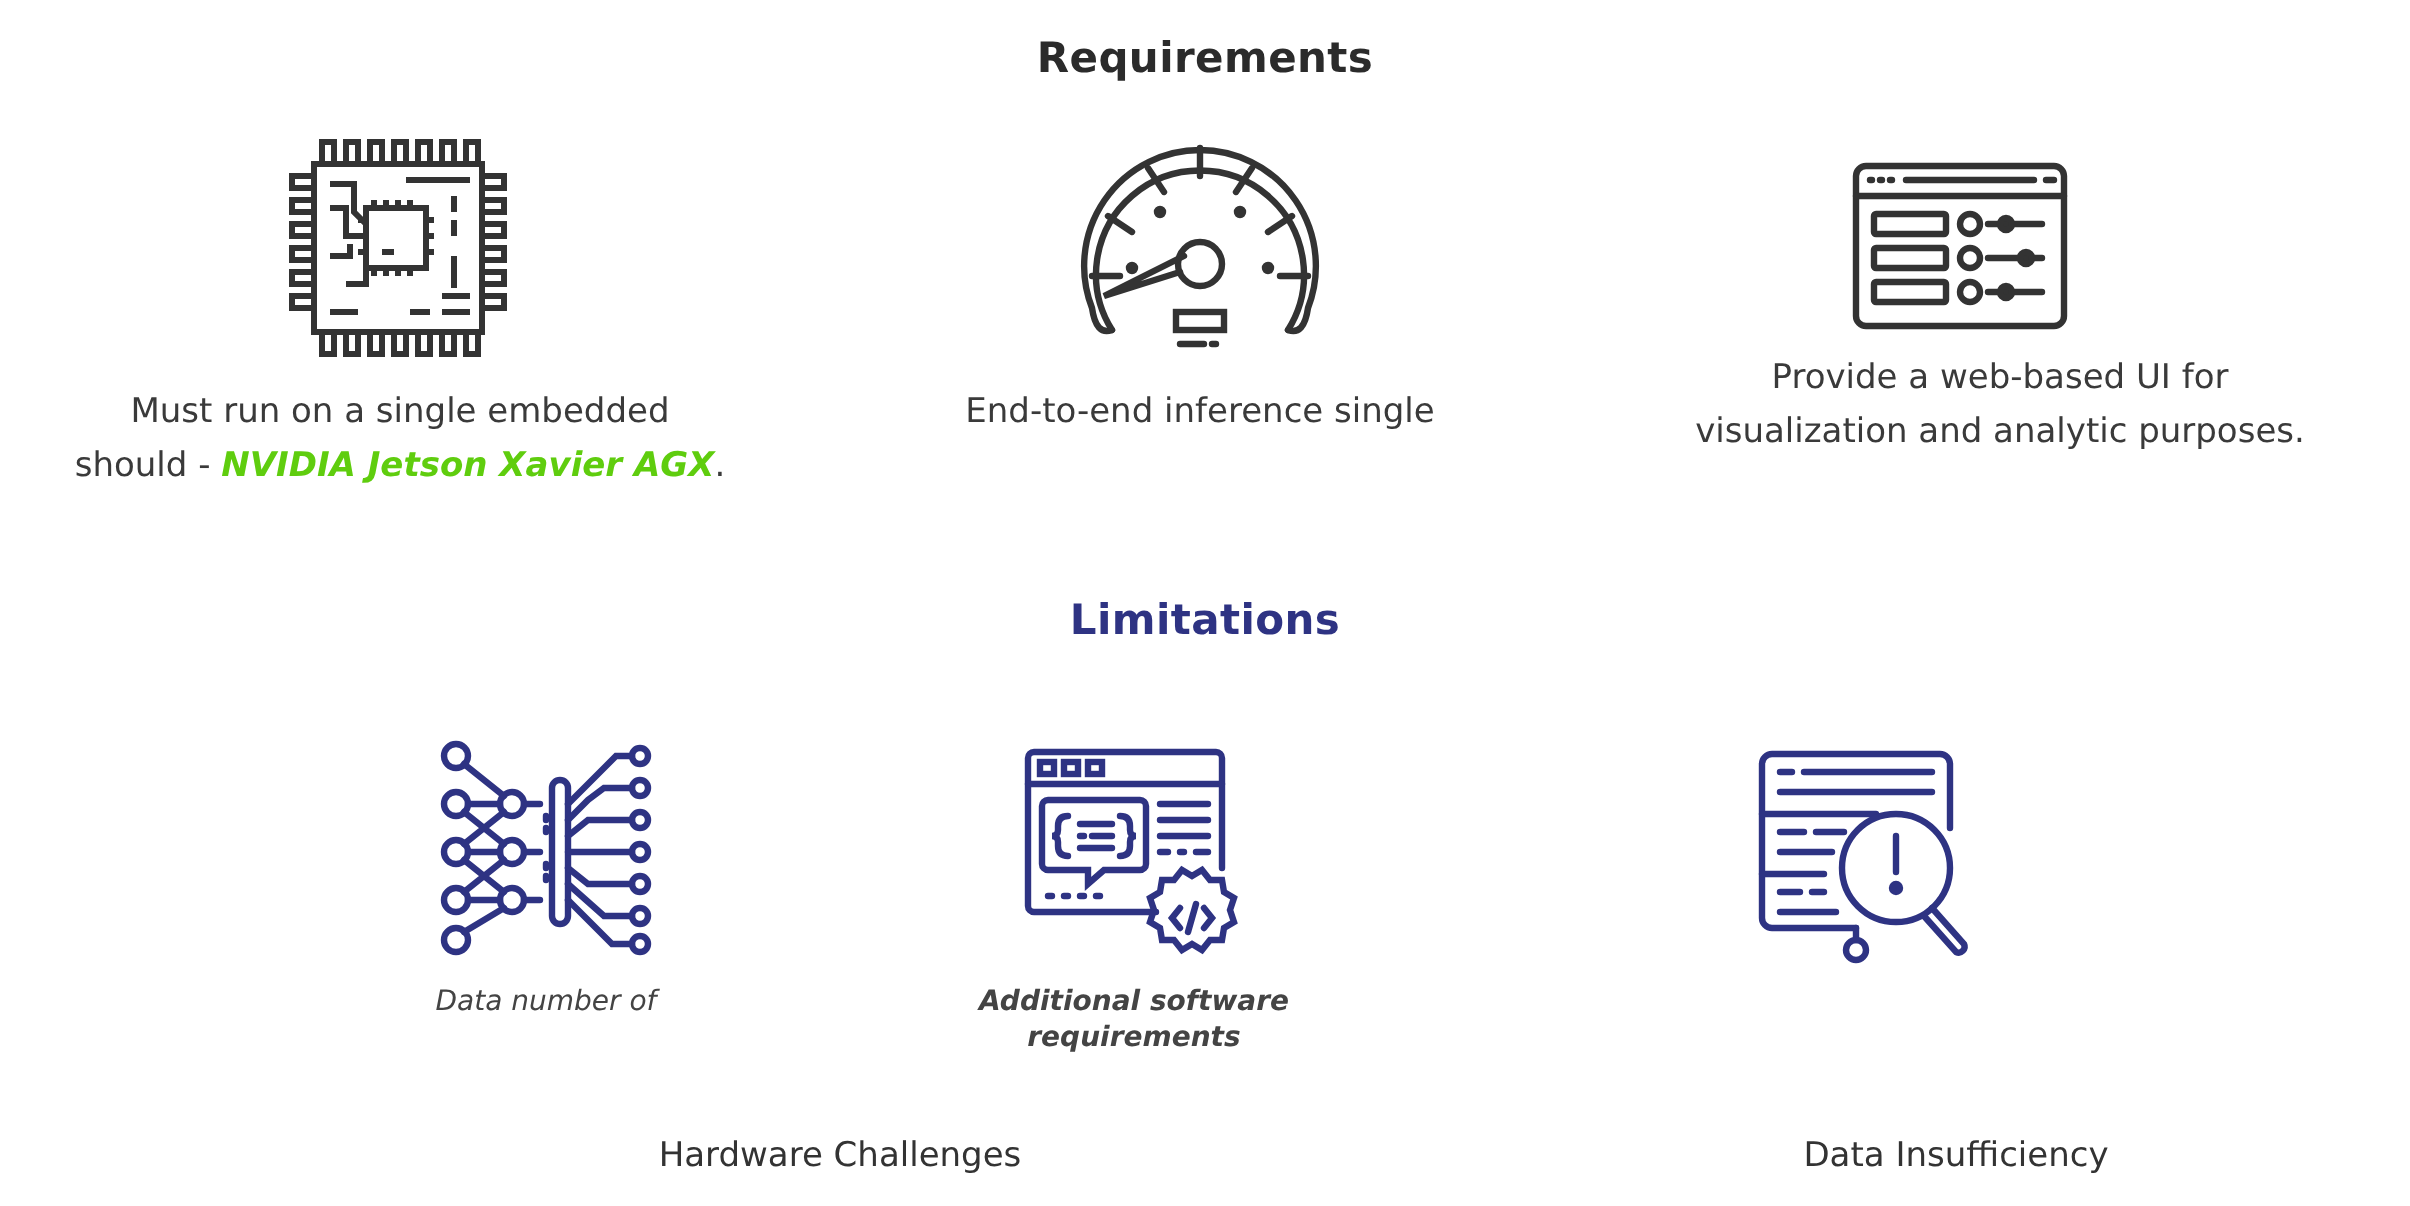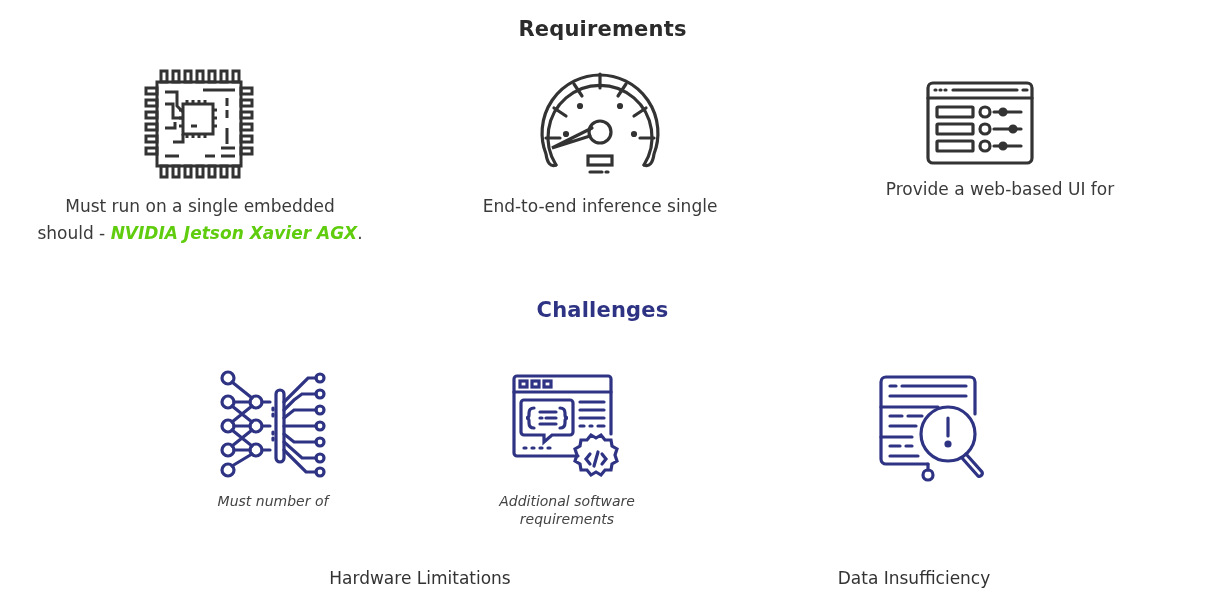--- a/index.html
+++ b/index.html
@@ -101,23 +101,24 @@
   <circle cx="60" cy="32" r="5"></circle>
     <circle cx="60" cy="49" r="5"></circle>
     <circle cx="60" cy="66" r="5"></circle>
   <path d="M69 32 H96 M69 49 H96 M69 66 H96"></path>
   <circle cx="78" cy="32" r="3" fill="#333"></circle>
     <circle cx="88" cy="49" r="3" fill="#333"></circle>
     <circle cx="78" cy="66" r="3" fill="#333"></circle>
 </svg>
 <div class="req-text" style="left:800px; top:176px; width:400px;">
   <div>Provide a web-based UI for</div>
+  <div>visualization and analytic purposes.</div>
 </div>
 
-<div id="ch-title" class="section-title">Challenges</div>
+<div id="ch-title" class="section-title">Limitations</div>
 
 <svg style="left:218px; top:370px;" width="110" height="110" viewBox="0 0 110 110" fill="none" stroke="#2e3383" stroke-width="3.2" stroke-linecap="round">
   <circle cx="10" cy="8" r="6"></circle>
   <circle cx="10" cy="32" r="6"></circle>
     <circle cx="10" cy="56" r="6"></circle>
     <circle cx="10" cy="80" r="6"></circle>
     <circle cx="10" cy="100" r="6"></circle>
   <circle cx="38" cy="32" r="6"></circle>
     <circle cx="38" cy="56" r="6"></circle>
     <circle cx="38" cy="80" r="6"></circle>
@@ -129,49 +130,49 @@
   <circle cx="102" cy="8" r="4"></circle>
     <circle cx="102" cy="24" r="4"></circle>
     <circle cx="102" cy="40" r="4"></circle>
     <circle cx="102" cy="56" r="4"></circle>
     <circle cx="102" cy="72" r="4"></circle>
     <circle cx="102" cy="88" r="4"></circle>
     <circle cx="102" cy="102" r="4"></circle>
   <path d="M66 32 L90 8 H98 M66 40 L76 30 L84 24 H98 M66 48 L76 40 H98 M66 56 H98 M66 64 L76 72 H98 M66 72 L84 88 H98 M66 80 L88 102 H98"></path>
 </svg>
 <div class="ch-caption" style="left:173px; top:492px; width:200px;">
-  <div>Must number of</div>
+  <div>Data number of</div>
 </div>
 
 <svg style="left:512px; top:374px;" width="112" height="112" viewBox="0 0 112 112" fill="none" stroke="#2e3383" stroke-width="3.2" stroke-linecap="round">
   <path d="M66 82 H5 a3 3 0 0 1 -3 -3 V5 a3 3 0 0 1 3 -3 H96 a3 3 0 0 1 3 3 V60"></path>
   <path d="M2 18 H99"></path>
   <rect x="8" y="7" width="7" height="6"></rect>
     <rect x="20" y="7" width="7" height="6"></rect>
     <rect x="32" y="7" width="7" height="6"></rect>
   <path d="M12 26 H58 a3 3 0 0 1 3 3 V58 a3 3 0 0 1 -3 3 H40 L32 68 V61 H12 a3 3 0 0 1 -3 -3 V29 a3 3 0 0 1 3 -3 Z"></path>
   <path d="M22 34 Q17 34 17 39 V41 Q17 44 14 44 Q17 44 17 47 V49 Q17 54 22 54"></path>
   <path d="M48 34 Q53 34 53 39 V41 Q53 44 56 44 Q53 44 53 47 V49 Q53 54 48 54"></path>
   <path d="M28 38 H44 M28 44 H30 M34 44 H44 M28 50 H44"></path>
   <path d="M68 28 H92 M68 36 H92 M68 44 H92 M68 52 H72 M78 52 H80 M86 52 H92"></path>
   <path d="M12 74 h2 M20 74 h2 M28 74 h2 M36 74 h2"></path>
   <path d="M84 64 l5 -3 l4 5 l6 0 l1 6 l5 3 l-2 6 l2 6 l-5 3 l-1 6 l-6 0 l-4 5 l-5 -3 l-5 3 l-4 -5 l-6 0 l-1 -6 l-5 -3 l2 -6 l-2 -6 l5 -3 l1 -6 l6 0 l4 -5 Z"></path>
   <path d="M78 80 L74 85 L78 90 M90 80 L94 85 L90 90 M86 78 L82 92"></path>
 </svg>
-<div class="ch-caption" style="left:467px; top:492px; width:200px;">
+<div class="ch-caption" style="left:467px; top:492px; width:200px;font-weight:bold;">
   <div>Additional software</div>
   <div>requirements</div>
 </div>
 
 <svg style="left:878px; top:374px;" width="112" height="110" viewBox="0 0 112 110" fill="none" stroke="#2e3383" stroke-width="3.2" stroke-linecap="round">
   <path d="M50 90 H8 a5 5 0 0 1 -5 -5 V8 a5 5 0 0 1 5 -5 H92 a5 5 0 0 1 5 5 V40"></path>
   <path d="M3 33 H60 M3 63 H34"></path>
   <path d="M12 12 H18 M24 12 H88 M12 22 H88 M12 42 H24 M30 42 H44 M12 52 H38 M12 72 H22 M28 72 H34 M12 82 H40"></path>
   <circle cx="70" cy="60" r="27"></circle>
   <path d="M70 44 V62"></path>
   <circle cx="70" cy="70" r="2" fill="#2e3383"></circle>
   <path d="M88 80 L104 98 a3 3 0 0 1 -4 4 L84 84"></path>
   <path d="M50 90 V96"></path>
   <circle cx="50" cy="101" r="5"></circle>
 </svg>
 
-<div class="bottom-label" style="left:270px; width:300px;">Hardware Limitations</div>
-<div class="bottom-label" style="left:764px; width:300px;">Data Insufficiency</div>
+<div class="bottom-label" style="left:270px; width:300px;">Hardware Challenges</div>
+<div class="bottom-label" style="left:828px; width:300px;">Data Insufficiency</div>
 
 </body></html>

